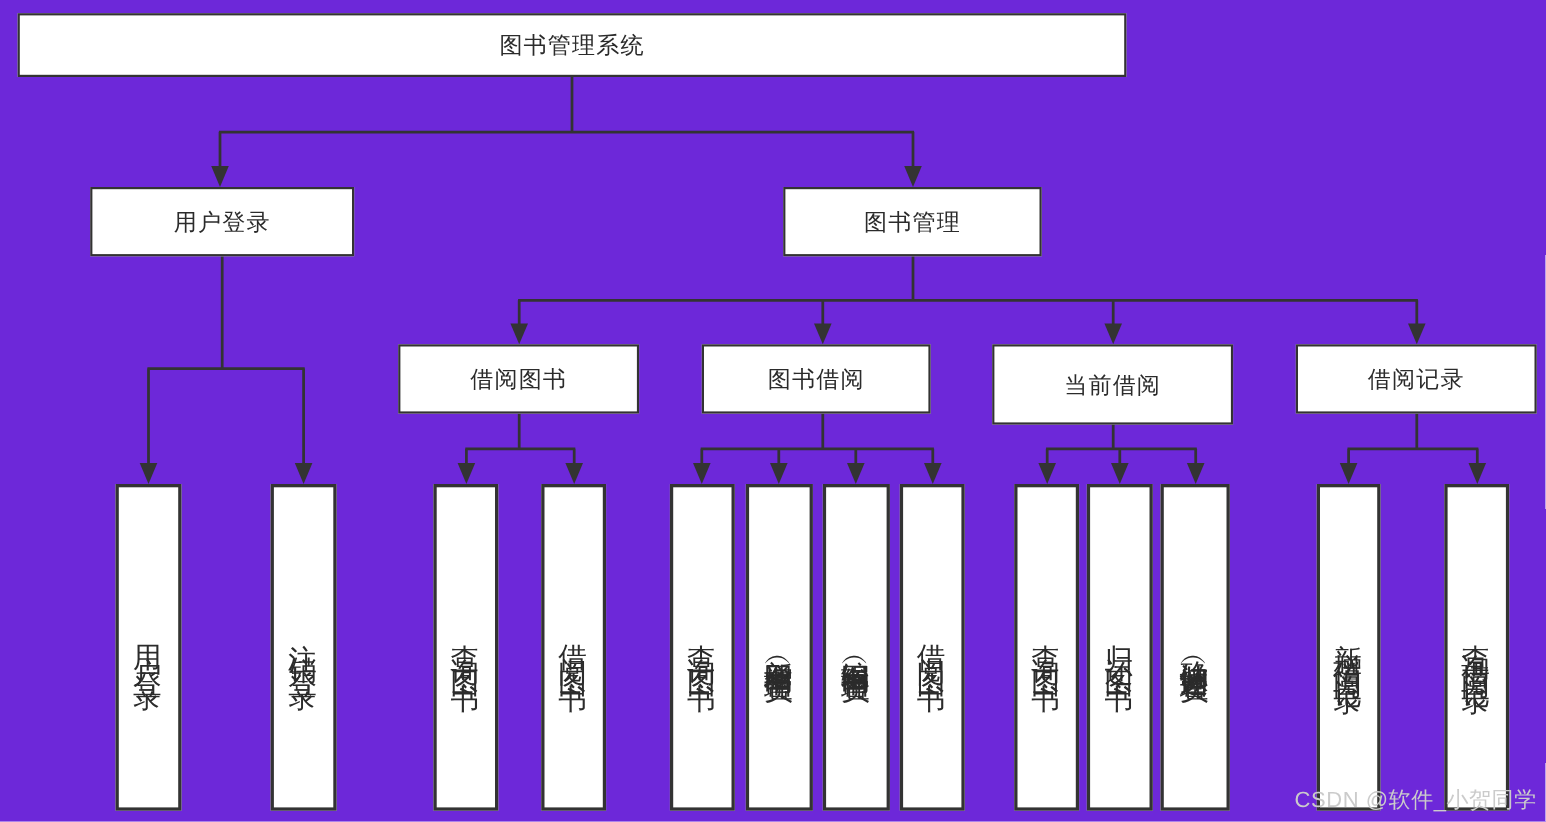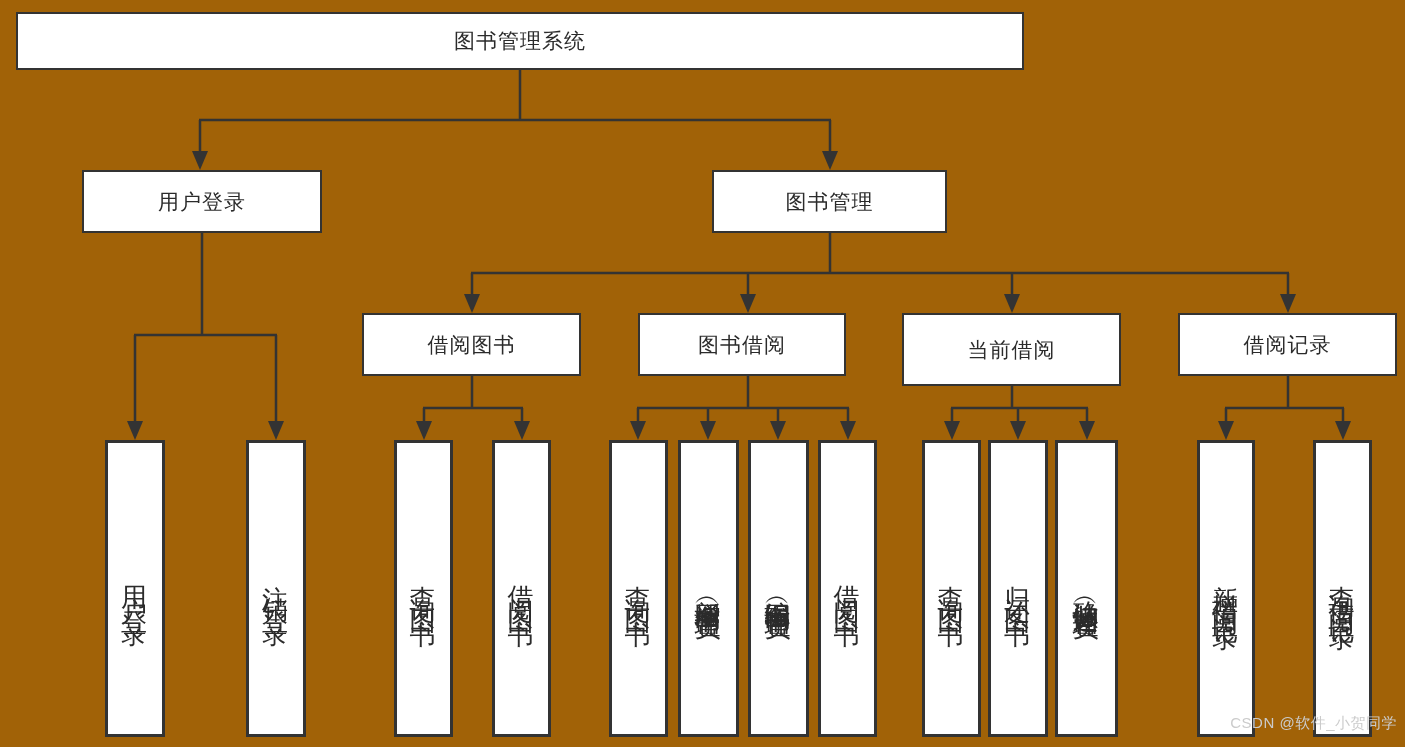--- a/index.html
+++ b/index.html
@@ -1,20 +1,20 @@
 <!DOCTYPE html>
 <html><head>
 <meta charset="utf-8">
 <style>
   html, body { margin: 0; padding: 0; background: #ffffff; }
   .canvas {
     position: relative;
     width: 1405px;
     height: 747px;
-    background: #a16207;
+    background: #6d28d9;
     overflow: hidden;
     font-family: "Liberation Sans", "DejaVu Sans", sans-serif;
     text-align: right;
   }
   .connectors {
     position: absolute;
     left: 0; top: 0;
     width: 1405px; height: 747px;
     z-index: 0;
   }
@@ -43,21 +43,21 @@
     white-space: nowrap;
   }
   .vlbl.short { letter-spacing: 12px; }
   .vlbl.mid   { letter-spacing: 8px; }
   .vlbl.long  { letter-spacing: 2px; }
   .watermark {
     position: absolute;
     right: 8px;
     top: 714px;
     z-index: 5;
-    font-size: 15px;
+    font-size: 20px;
     color: #cbcbcb;
     letter-spacing: 0.5px;
     white-space: nowrap;
   }
 </style>
 </head>
 <body>
 
 <div class="canvas">
 

